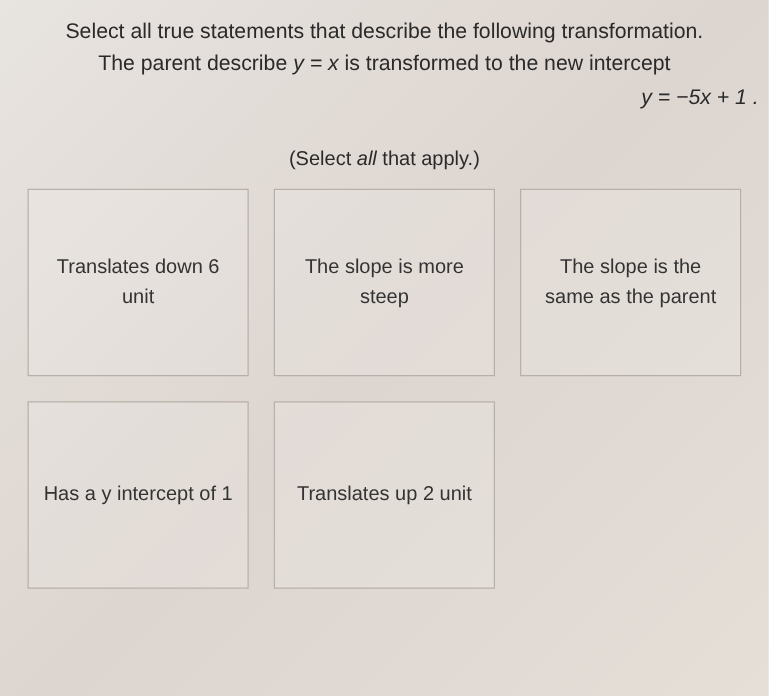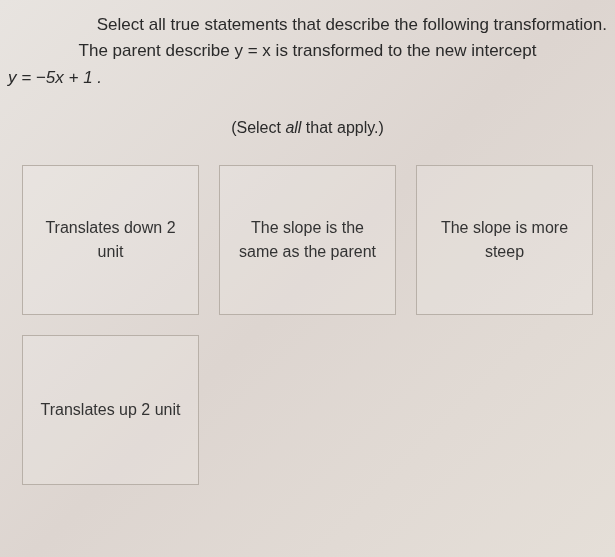--- a/index.html
+++ b/index.html
@@ -15,37 +15,37 @@
       color: #2a2a2a;
       padding: 12px 8px;
       overflow: hidden;
     }
     .prompt {
       font-size: 17px;
       line-height: 1.5;
       margin-bottom: 4px;
     }
     .prompt-line1 {
-      text-align: right;
+      text-align: center;
     }
     .prompt-line2 {
       text-align: center;
       padding: 0 20px;
     }
     .equation-line {
-      text-align: left;
+      text-align: right;
       font-size: 17px;
       margin-top: 2px;
       margin-bottom: 28px;
       font-style: italic;
     }
     .instruction {
       text-align: center;
       font-size: 16px;
-      margin-bottom: 28px;
+      margin-bottom: 14px;
     }
     .instruction .italic {
       font-style: italic;
     }
     .grid {
       display: grid;
       grid-template-columns: repeat(3, 1fr);
       gap: 20px;
       padding: 0 14px;
     }
@@ -57,43 +57,47 @@
       align-items: center;
       justify-content: center;
       text-align: center;
       font-size: 16px;
       line-height: 1.5;
       padding: 10px;
       cursor: pointer;
       color: #333;
     }
     .math-var {
+      font-style: italic;
     }
   </style>
 </head>
 <body>
 
 <div class="prompt">
   <div class="prompt-line1">Select all true statements that describe the following transformation.</div>
   <div class="prompt-line2">
     <span>The parent describe </span><span class="math-var">y = x</span><span> is transformed to the new intercept</span>
   </div>
   <div class="equation-line">y = −5x + 1 .</div>
 </div>
 
 <div class="instruction">
   <span>(Select </span><span class="italic">all</span><span> that apply.)</span>
 </div>
 
 <div class="grid">
   <div class="option">
-    <span>Translates down 2 unit</span>
+    <span>Translates down 6 unit</span>
+  </div>
+  <div class="option">
+    <span>The slope is more steep</span>
   </div>
   <div class="option">
     <span>The slope is the same as the parent</span>
   </div>
   <div class="option">
-    <span>The slope is more steep</span>
+    <span>Has a y intercept of 1</span>
   </div>
   <div class="option">
     <span>Translates up 2 unit</span>
   </div>
 </div>
 
 </body></html>

